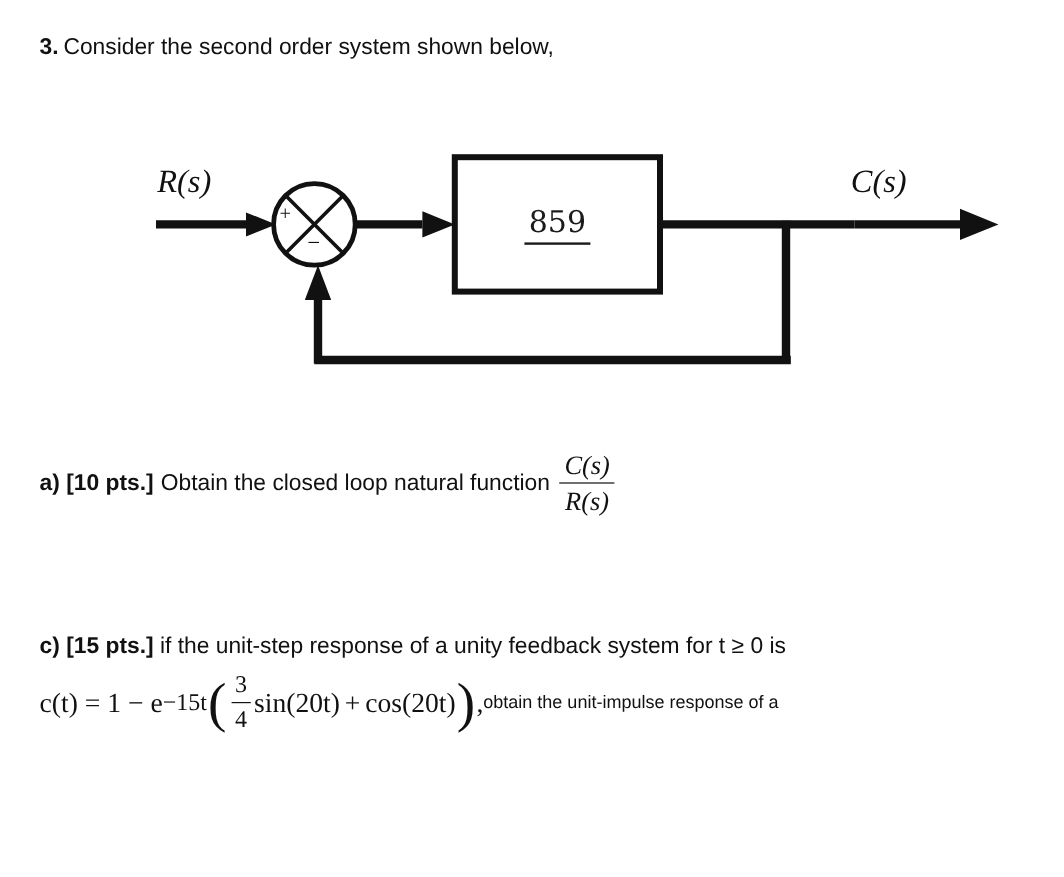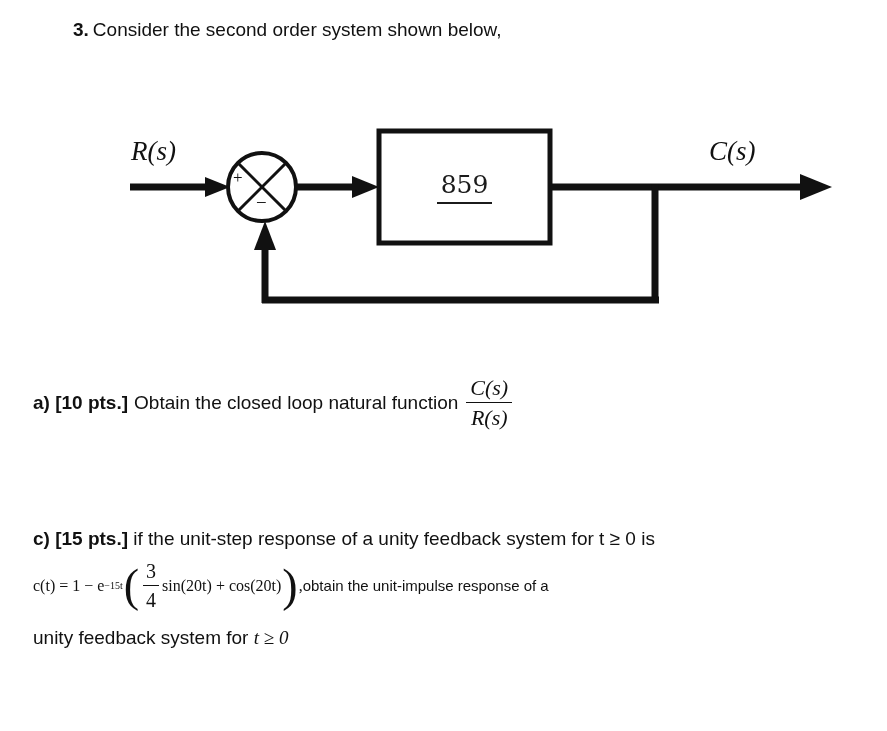--- a/index.html
+++ b/index.html
@@ -19,25 +19,24 @@
   .page {
     position: relative;
     width: 887px;
     height: 731px;
   }
 
   
   .stem {
     position: absolute;
     left: 33px;
-    top: 18px;
+    top: 28px;
     font-size: 19px;
     line-height: 24px;
     white-space: nowrap;
-    margin-left: 40px;
   }
   .stem .qnum {
     font-weight: bold;
     margin-right: 4px;
   }
 
   
   .diagram {
     position: absolute;
     left: 0;
@@ -156,24 +155,24 @@
     width: 830px;
     font-size: 19px;
     line-height: 26px;
   }
   .ceq .mathline {
     display: flex;
     align-items: center;
   }
   .mathserif {
     font-family: "Liberation Serif", serif;
-    font-size: 16px;
+    font-size: 23px;
   }
   .sup {
-    font-size: 10px;
+    font-size: 20px;
     vertical-align: super;
   }
   .bigparen {
     font-size: 46px;
     font-family: "Liberation Serif", serif;
     line-height: 0.9;
     vertical-align: middle;
     margin: 0 1px;
   }
   .smallfrac {
@@ -279,18 +278,14 @@
       </span>
       <span class="mathserif">sin(20t)</span>
       <span class="mathserif" style="margin:0 4px;">+</span>
       <span class="mathserif">cos(20t)</span>
       <span class="bigparen">)</span>
       <span class="mathserif">,</span>
       <span class="tail-text">obtain the unit-impulse response of a</span>
     </div>
   </div>
 
-  <div class="ceq-line2">
-    <span>unity feedback system for</span>
-    <span class="ital">t ≥ 0</span>
-  </div>
 
 </div>
 
 </body></html>

